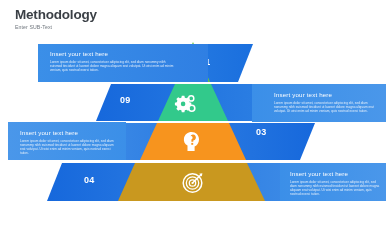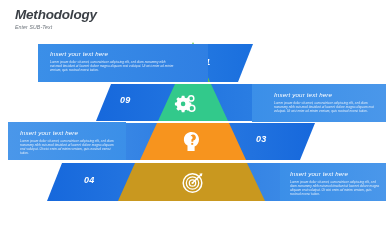--- a/index.html
+++ b/index.html
@@ -2,21 +2,21 @@
 <html><head>
 <meta charset="utf-8">
 <style>
   html,body{margin:0;padding:0;}
   body{
     width:386px;height:217px;overflow:hidden;
     background:#ffffff;
     font-family:"Liberation Sans","DejaVu Sans",sans-serif;
     position:relative;
   }
-  #stage{position:absolute;left:0;top:0;width:386px;height:217px;overflow:hidden;background:#fff;font-style:italic;}
+  #stage{position:absolute;left:0;top:0;width:386px;height:217px;overflow:hidden;background:#fff;}
 
   
   .header{position:absolute;left:15px;top:7px;width:250px;}
   .title{
     font-size:13.5px;font-weight:bold;color:#3a3f45;
     letter-spacing:-0.2px;line-height:15px;margin:0;
   }
   .subtitle{
     font-size:5.2px;color:#6f767d;margin:2px 0 0 0;line-height:7px;
     letter-spacing:0.1px;
@@ -154,21 +154,21 @@
       <circle cx="-0.5" cy="1" r="6.2" fill="none" stroke="#ffffff" stroke-width="1.3"></circle>
       <circle cx="-0.5" cy="1" r="3.2" fill="none" stroke="#ffffff" stroke-width="1.3"></circle>
       <circle cx="-0.5" cy="1" r="1.1" fill="#ffffff"></circle>
       <path d="M-0.5,1 L8.5,-7.8" stroke="#ffffff" stroke-width="1.5" fill="none"></path>
       <path d="M6.2,-8.2 L9.4,-8.8 L8.8,-5.6 Z" fill="#ffffff"></path>
     </g>
   </svg>
 
   <div class="num" style="left:200px;top:57px;">01</div>
   <div class="num" style="left:120px;top:95px;">09</div>
-  <div class="num" style="left:256px;top:134px;">03</div>
+  <div class="num" style="left:256px;top:127px;">03</div>
   <div class="num" style="left:84px;top:175px;">04</div>
 
   <div class="callout" id="co1">
     <p class="ct">Insert your text here</p>
     <p class="cb" style="width:125px;">Lorem ipsum dolor sit amet, consectetuer adipiscing elit, sed diam nonummy nibh euismod tincidunt ut laoreet dolore magna aliquam erat volutpat. Ut wisi enim ad minim veniam, quis nostrud exerci tation.</p>
   </div>
 
   <div class="callout" id="co2">
     <p class="ct">Insert your text here</p>
     <p class="cb" style="width:100px;">Lorem ipsum dolor sit amet, consectetuer adipiscing elit, sed diam nonummy nibh euismod tincidunt ut laoreet dolore magna aliquam erat volutpat. Ut wisi enim ad minim veniam, quis nostrud exerci tation.</p>

